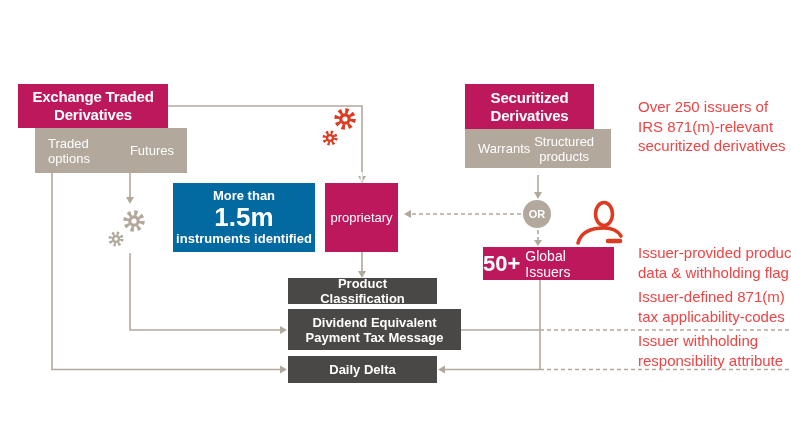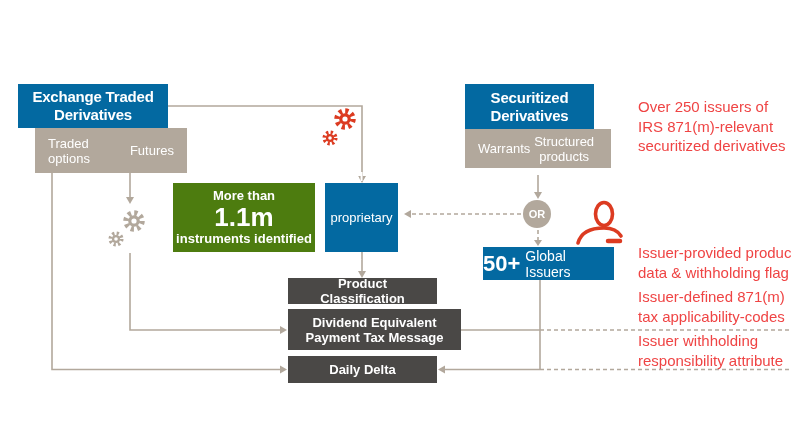--- a/index.html
+++ b/index.html
@@ -4,23 +4,23 @@
 <style>
   html,body { margin:0; padding:0; background:#fff; }
   .stage {
     position:relative; width:791px; height:445px; background:#ffffff;
     font-family:"Liberation Sans", sans-serif; overflow:hidden;
   }
   svg.layer { position:absolute; left:0; top:0; width:791px; height:445px; }
 
   
   .box { position:absolute; box-sizing:border-box; display:flex; align-items:center; justify-content:center; }
-  .red   { background:#0369a1; color:#fff; }
+  .red   { background:#be185d; color:#fff; }
   .taupe { background:#b2a89c; color:#fff; }
-  .blue  { background:#4d7c0f; color:#fff; }
+  .blue  { background:#0369a1; color:#fff; }
   .dark  { background:#4a4846; color:#fff; }
 
   .head { font-weight:bold; font-size:15px; line-height:18px; text-align:center; letter-spacing:-0.2px; }
   .pos-exchange-head   { left:18px;  top:84px;  width:150px; height:44px; }
   .pos-exchange-sub    { left:18px;  top:128px; width:152px; height:45px;margin-left:17px; }
   .pos-securitized-head{ left:465px; top:84px;  width:129px; height:45px; }
   .pos-securitized-sub { left:465px; top:129px; width:146px; height:39px; }
 
   .sub { font-size:13px; line-height:15px; justify-content:space-between; padding:0 13px; }
   .sub .left2 { width:56px; text-align:left; }
@@ -146,21 +146,21 @@
   <div class="box red head pos-securitized-head">
     <span>Securitized Derivatives</span>
   </div>
   <div class="box taupe sub pos-securitized-sub">
     <span class="one">Warrants</span>
     <span class="right2">Structured products</span>
   </div>
 
   <div class="box blue pos-instruments">
     <div class="ln">More than</div>
-    <div class="fig">1.1m</div>
+    <div class="fig">1.5m</div>
     <div class="ln">instruments identified</div>
   </div>
 
   <div class="box red pos-six">
     <div class="brand">SIX</div>
     <div>proprietary</div>
     <div>rule set</div>
   </div>
 
   <div class="box red pos-issuers">

